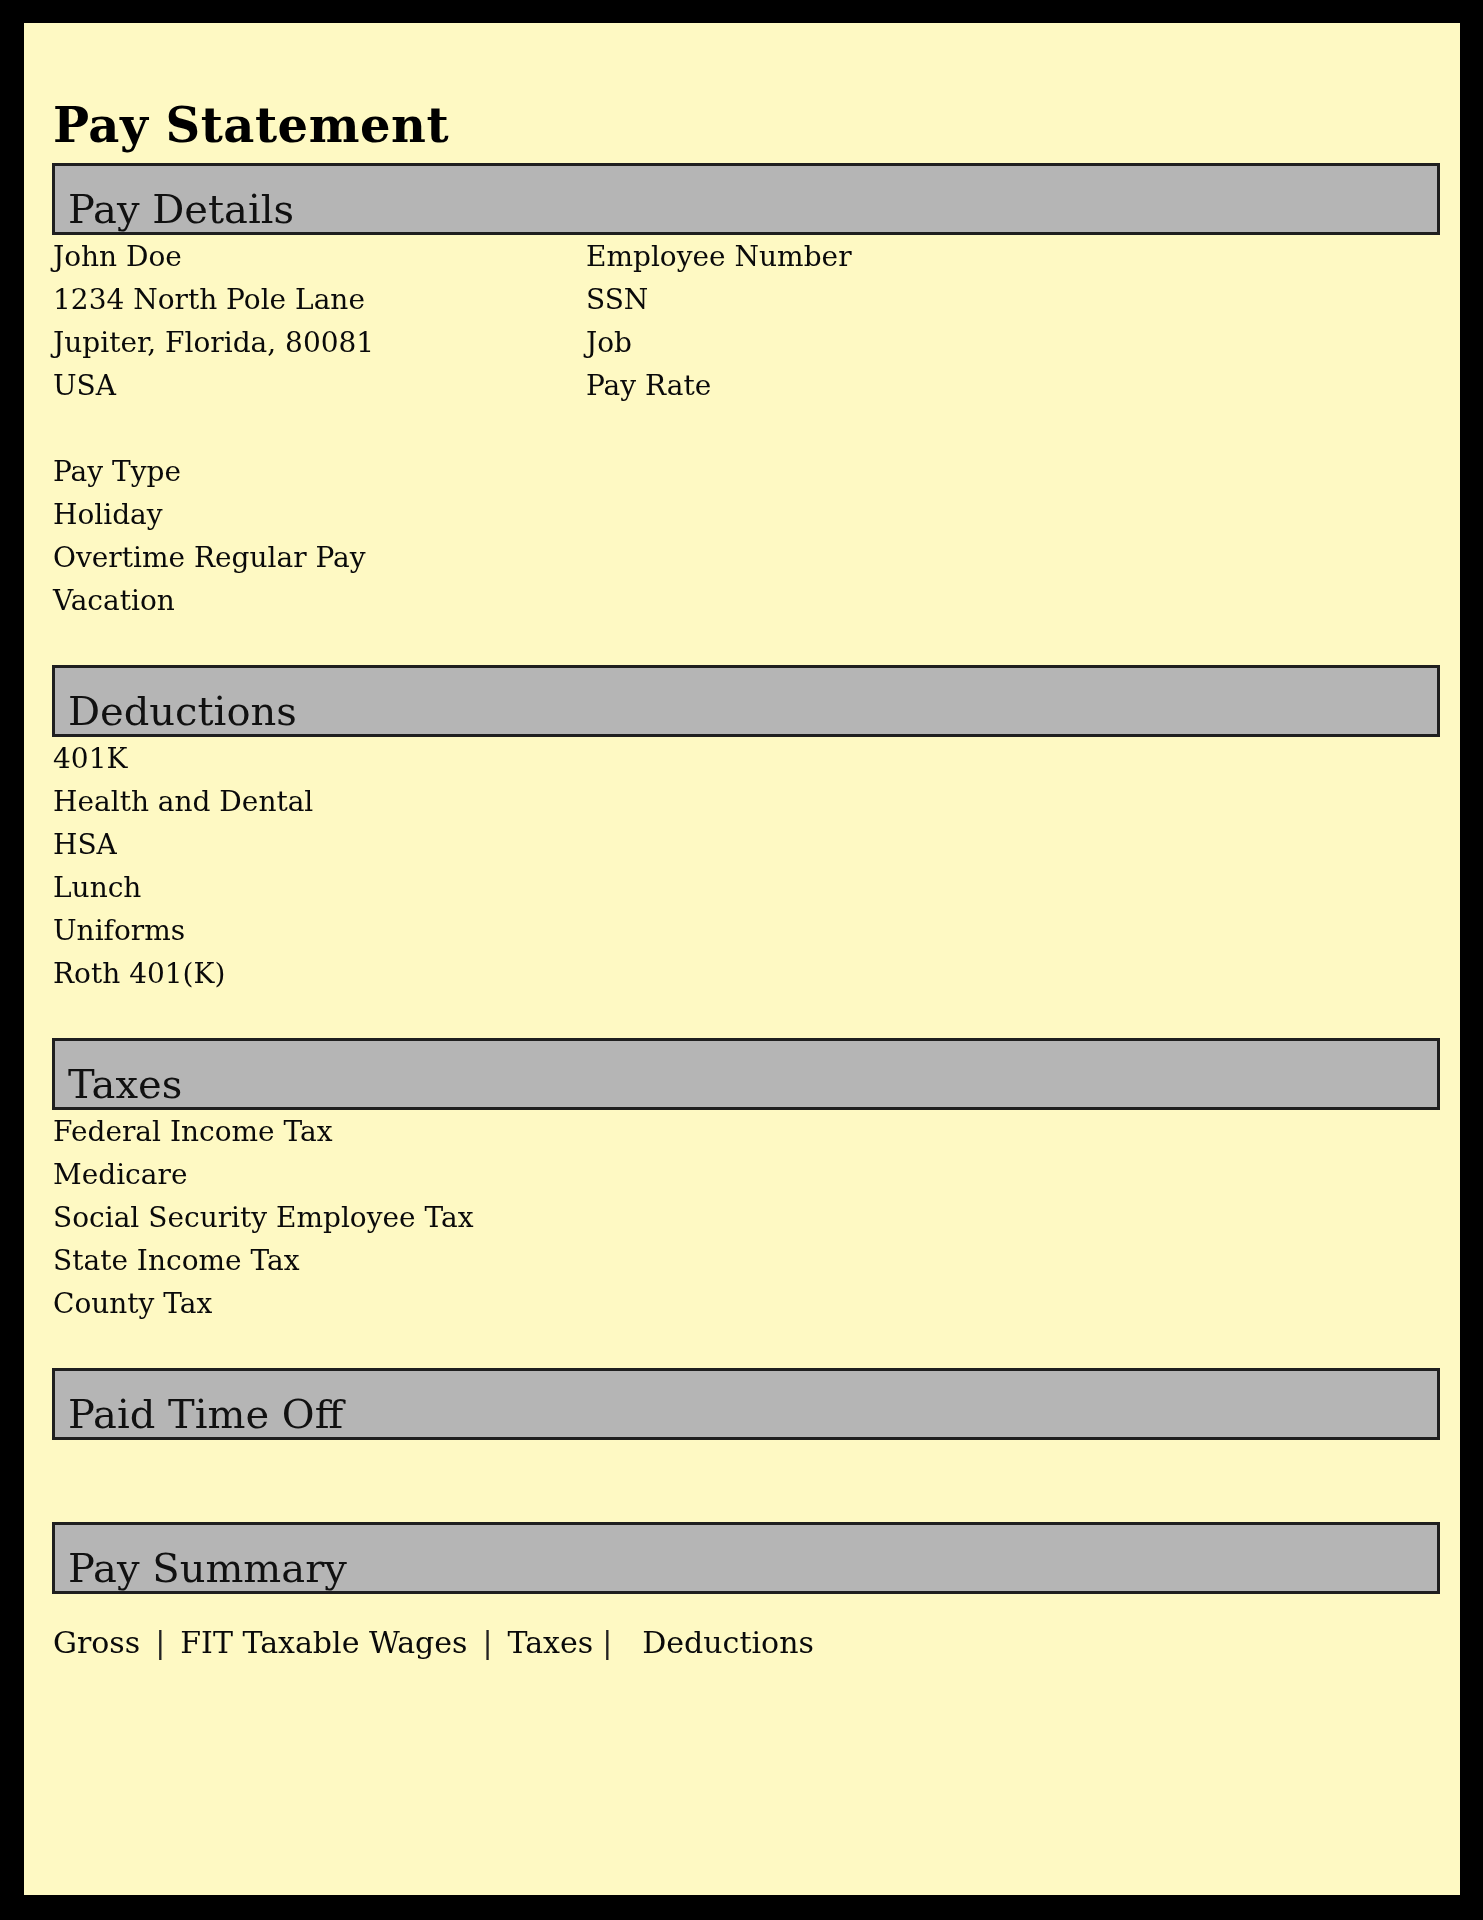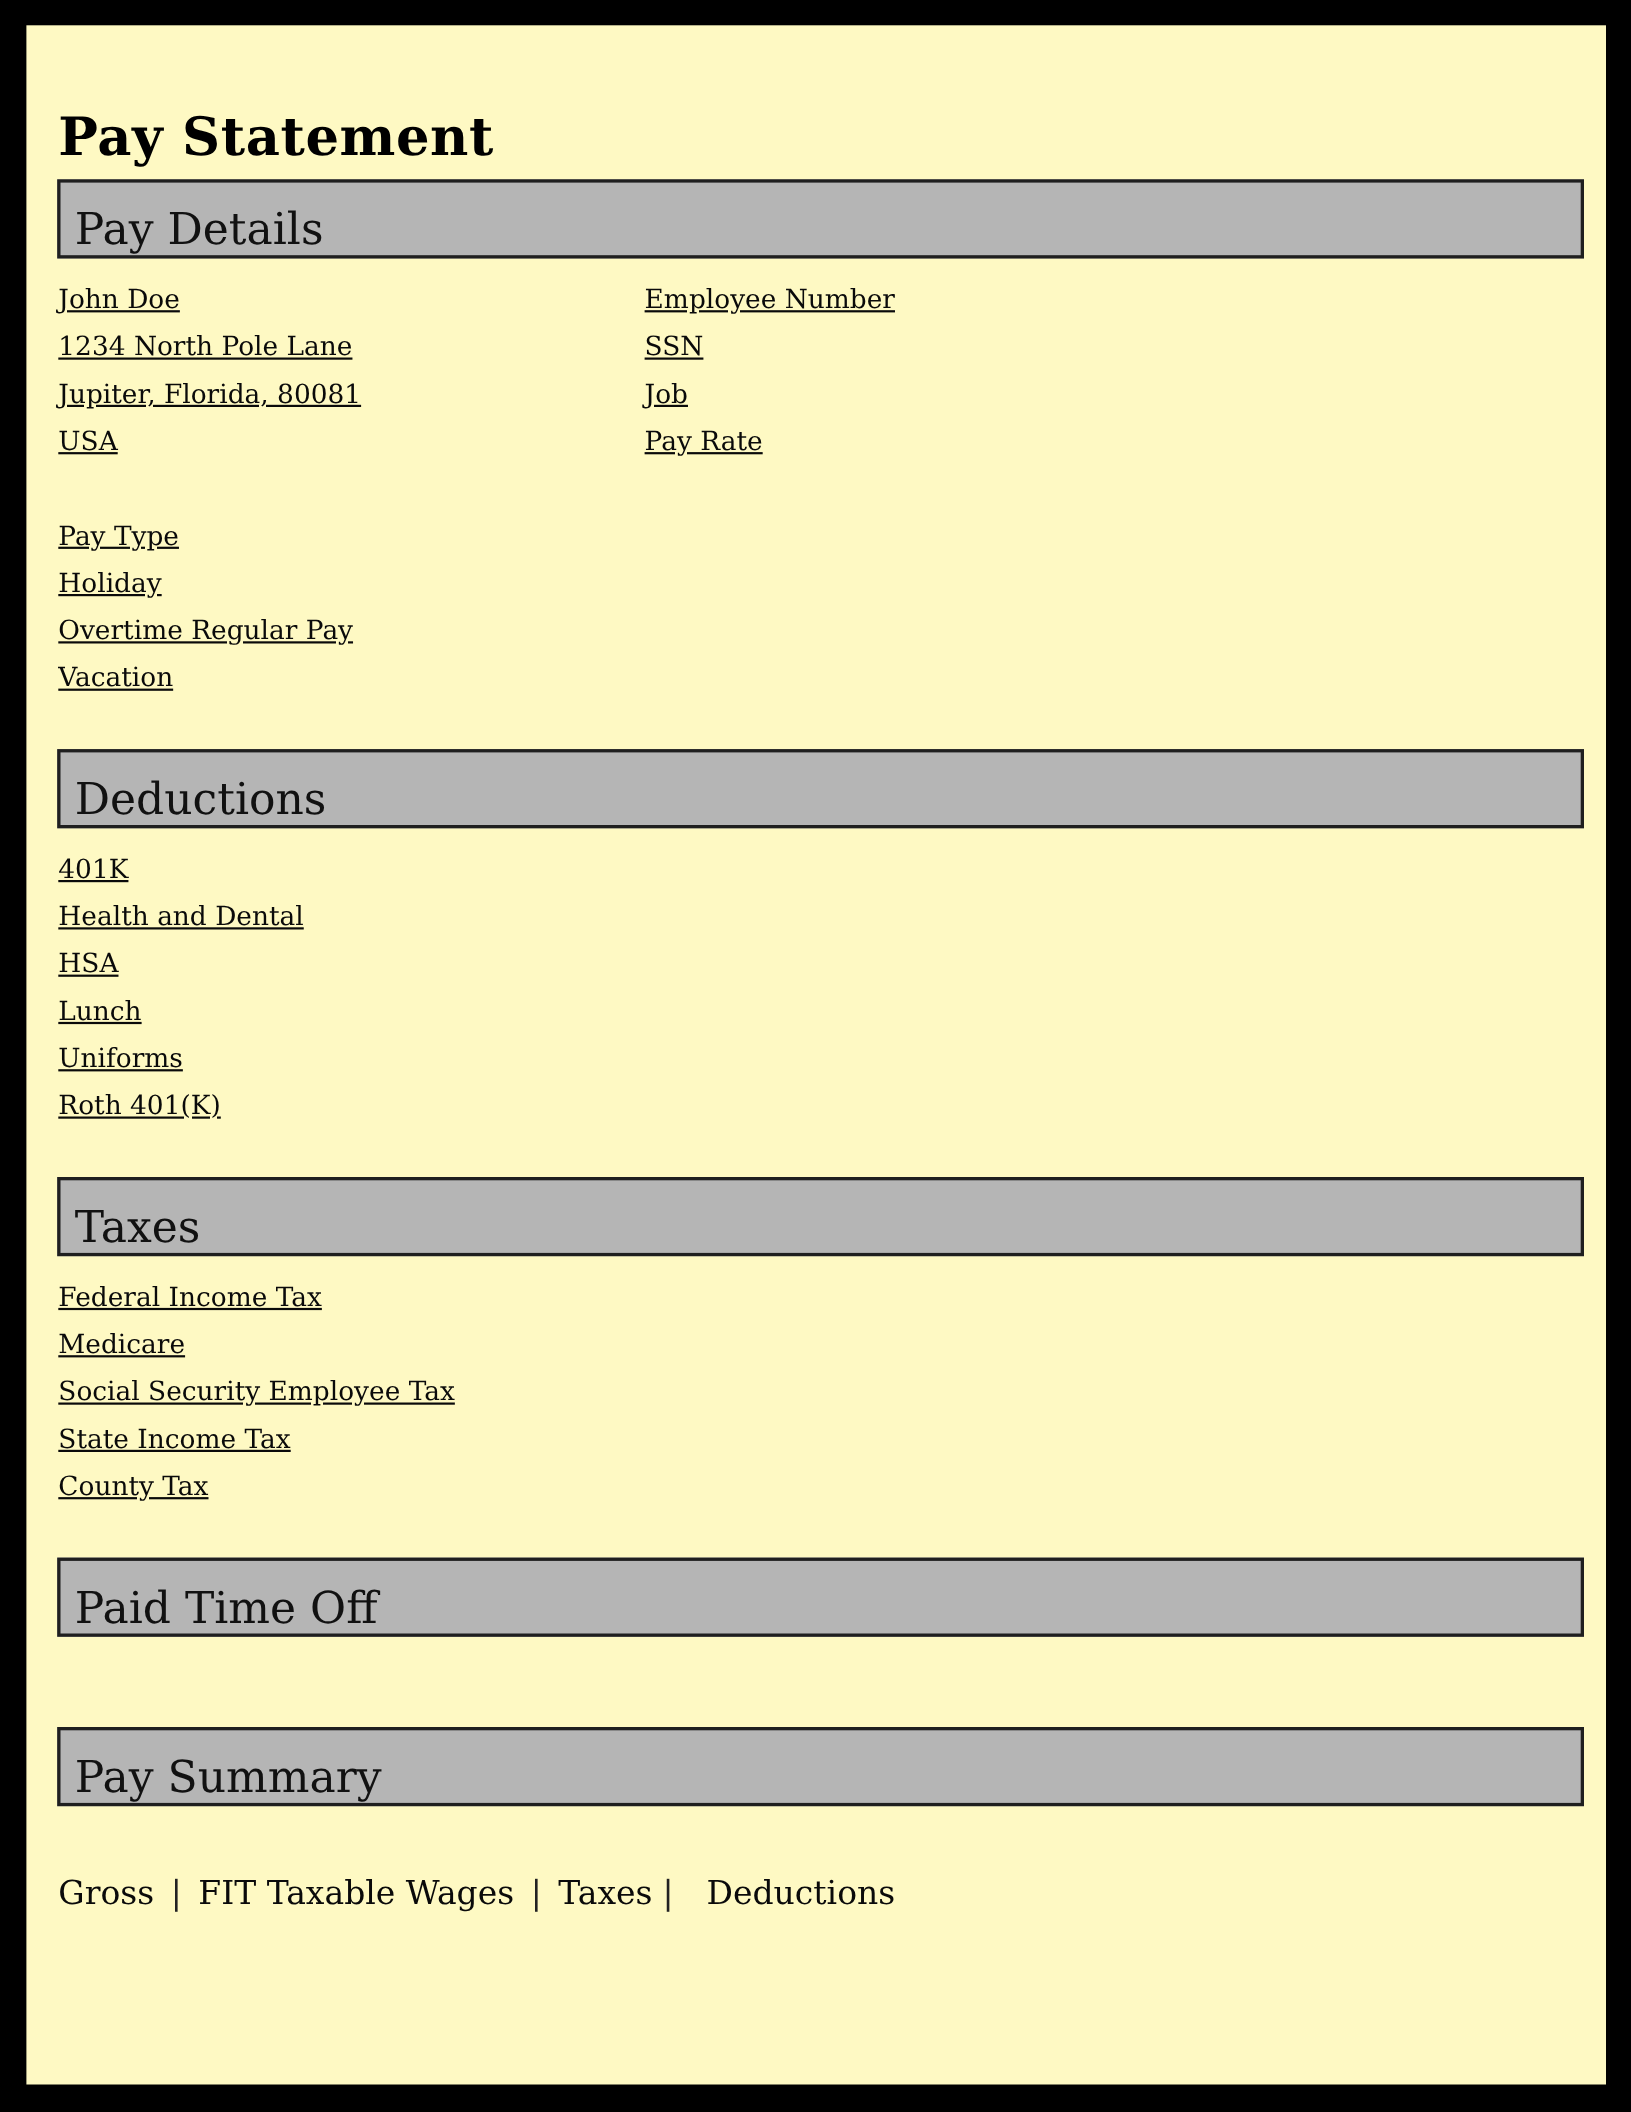--- a/index.html
+++ b/index.html
@@ -40,35 +40,34 @@
     background: #b5b5b5;
     border: 3px solid #1f1f1f;
     display: flex;
     align-items: flex-end;
     padding: 5px 0 0 13px;
     font-size: 40px;
     color: #111;
   }
   .section-bar:first-of-type { margin-top: 14px; }
   .section-body {
-    font-size: 24px;
+    font-size: 28px;
     line-height: 43px;
-    margin: 16px 0 43px 1px;
+    margin: 0 0 43px 1px;
     color: #0a0a0a;
-    text-decoration: underline;
   }
   .two-col { display: flex; }
   .col-left { width: 533px; flex: 0 0 auto; }
   .col-right { flex: 1 1 auto; }
   .text-line { white-space: nowrap; }
   .section-body.empty { margin-bottom: 82px; height: 0; }
   .summary-line {
     font-size: 30px;
     line-height: 43px;
-    margin: 58px 0 0 1px;
+    margin: 27px 0 0 1px;
     color: #0a0a0a;
     white-space: nowrap;
   }
   .sep { display: inline-block; margin: 0 15px; color: #222; }
   .sep.tight { margin: 0 0 0 9px; }
   .lead-gap { display: inline-block; margin-left: 30px; }
 </style>
 </head>
 <body>
 

